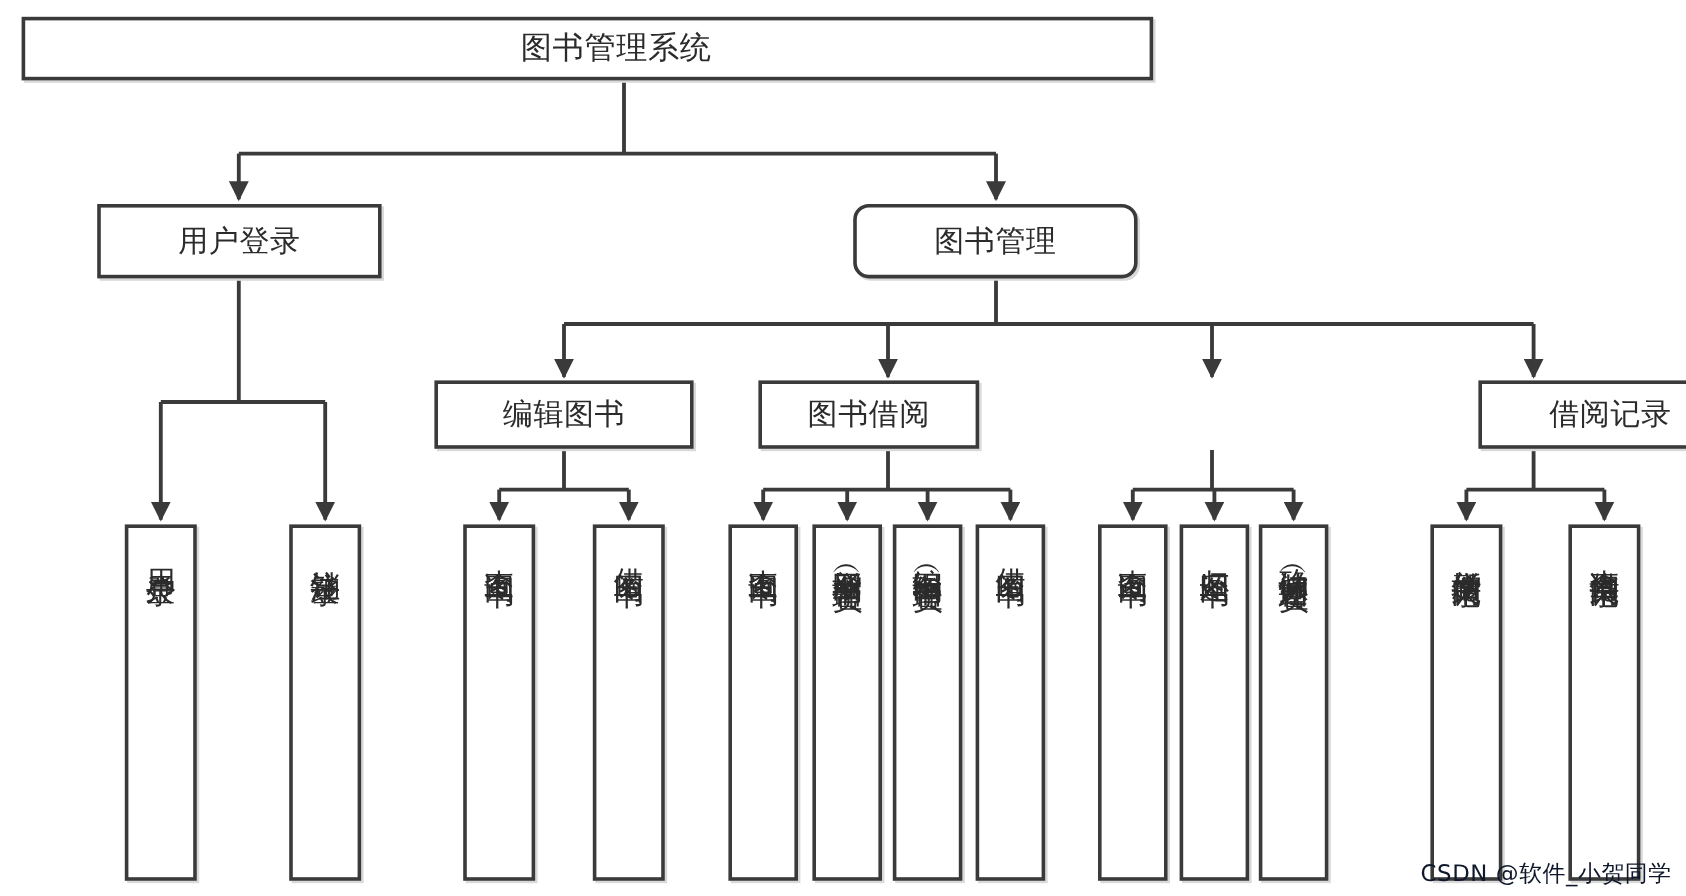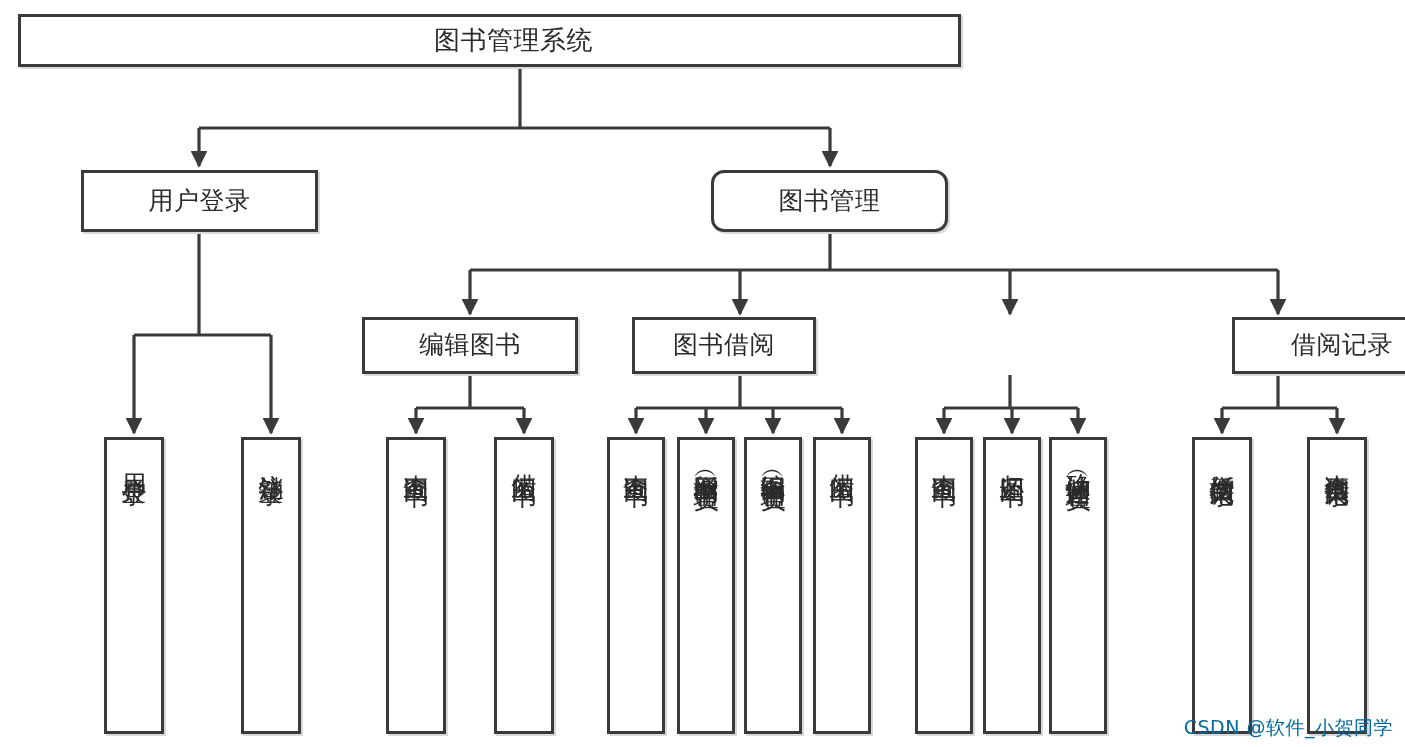--- a/index.html
+++ b/index.html
@@ -61,21 +61,21 @@
     line-height: 1;
   }
   .node.v.tall .lbl {
     letter-spacing: 2px;
   }
   #watermark {
     position: absolute;
     right: 12px;
     bottom: 6px;
     font-size: 19px;
-    color: #0369a1;
+    color: #0f172a;
     letter-spacing: 0.5px;
     z-index: 5;
     white-space: nowrap;
   }
 </style>
 </head>
 <body>
 
 <div id="canvas">
 

